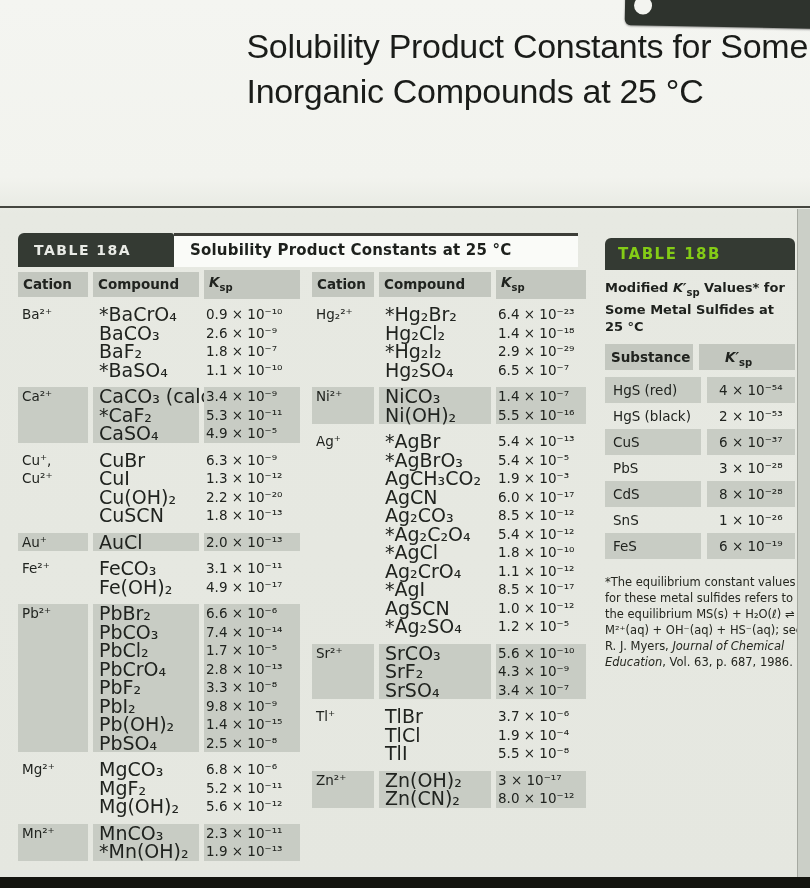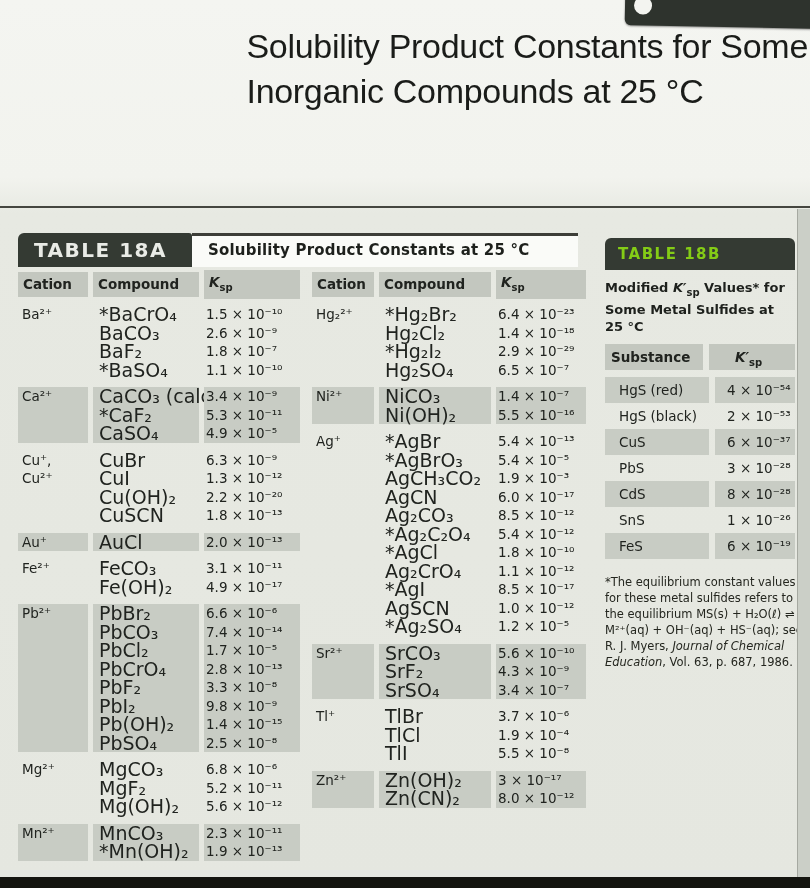--- a/index.html
+++ b/index.html
@@ -28,22 +28,22 @@
     font-family: "Liberation Sans", "DejaVu Sans", sans-serif;
     font-size: 34px; line-height: 45px; font-weight: 400; color: #1a1c19;
     letter-spacing: -0.3px;
   }
 
   .rule { position: absolute; top: 206px; left: 0; width: 810px; height: 2px; background: #45463f; }
 
   
   .ta-head { position: absolute; left: 18px; top: 233px; width: 560px; height: 34px; display: flex; }
   .ta-tab {
-    width: 174px; background: #343a33; border-radius: 6px 3px 0 0;
-    color: #e9ebe6; font-weight: bold; font-size: 20px; letter-spacing: 1.5px;
+    width: 156px; background: #343a33; border-radius: 6px 3px 0 0;
+    color: #e9ebe6; font-weight: bold; font-size: 14px; letter-spacing: 1.5px;
     line-height: 34px; padding-left: 16px;
   }
   .ta-caption {
     flex: 1; background: #fafbf8; border-top: 3px solid #3d3e38;
     font-weight: bold; font-size: 15px; line-height: 29px; padding-left: 16px;
     letter-spacing: 0.2px; color: #1d201c;
   }
 
   
   .colL { position: absolute; left: 18px;  top: 272px; width: 282px; }
@@ -67,25 +67,25 @@
   
   .tb { position: absolute; left: 605px; top: 238px; width: 190px; }
   .tb-tab {
     height: 32px; background: #343a33; border-radius: 6px 6px 0 0;
     color: #84cc16; font-weight: bold; font-size: 15px; letter-spacing: 1.5px;
     line-height: 32px; padding-left: 13px; margin-bottom: 9px;
   }
   .tb-sub { font-weight: bold; font-size: 13px; line-height: 17px; margin-bottom: 9px; color: #1d201c; }
   .tb-hdr { display: flex; gap: 6px; height: 26px; margin-bottom: 7px; }
   .tb-hdr .h { background: #c3c7bf; font-weight: bold; font-size: 13.5px; line-height: 26px; }
-  .tb-hdr .h1 { width: 98px; padding-left: 6px; }
+  .tb-hdr .h1 { width: 88px; padding-left: 6px; }
   .tb-hdr .h2 { flex: 1; padding-left: 26px; }
   .brow { display: flex; gap: 6px; height: 26px; }
   .bcell { font-size: 13.5px; line-height: 26px; }
-  .bcell.sub { width: 104px; padding-left: 14px; }
+  .bcell.sub { width: 96px; padding-left: 8px; }
   .bcell.val { flex: 1; padding-left: 12px; white-space: nowrap; }
   .brow.shaded .bcell { background: #c8ccc4; }
   .tb-note { margin-top: 15px; width: 198px; font-size: 11.5px; line-height: 16px; color: #24261f; }
 
   
   .bottom-bar { position: absolute; left: 0; right: 0; bottom: 0; height: 11px; background: #14150f; }
   .right-edge {
     position: absolute; right: 0; top: 209px; bottom: 11px; width: 13px;
     background: #cbcfc7; border-left: 1px solid #a6a9a1;
   }
@@ -116,21 +116,21 @@
       <div class="h w1">Cation</div>
       <div class="h w2">Compound</div>
       <div class="h w3"><span class="ital">K</span><sub>sp</sub></div>
     </div>
     <div id="groupsLeft">
         <div class="group">
           <div class="cell cation w1">Ba²⁺</div>
           <div class="rows">
             <div class="row">
               <div class="cell compound w2">*BaCrO₄</div>
-              <div class="cell value w3">1.5 × 10⁻¹⁰</div>
+              <div class="cell value w3">0.9 × 10⁻¹⁰</div>
             </div>
             <div class="row">
               <div class="cell compound w2">BaCO₃</div>
               <div class="cell value w3">2.6 × 10⁻⁹</div>
             </div>
             <div class="row">
               <div class="cell compound w2">BaF₂</div>
               <div class="cell value w3">1.8 × 10⁻⁷</div>
             </div>
             <div class="row">

